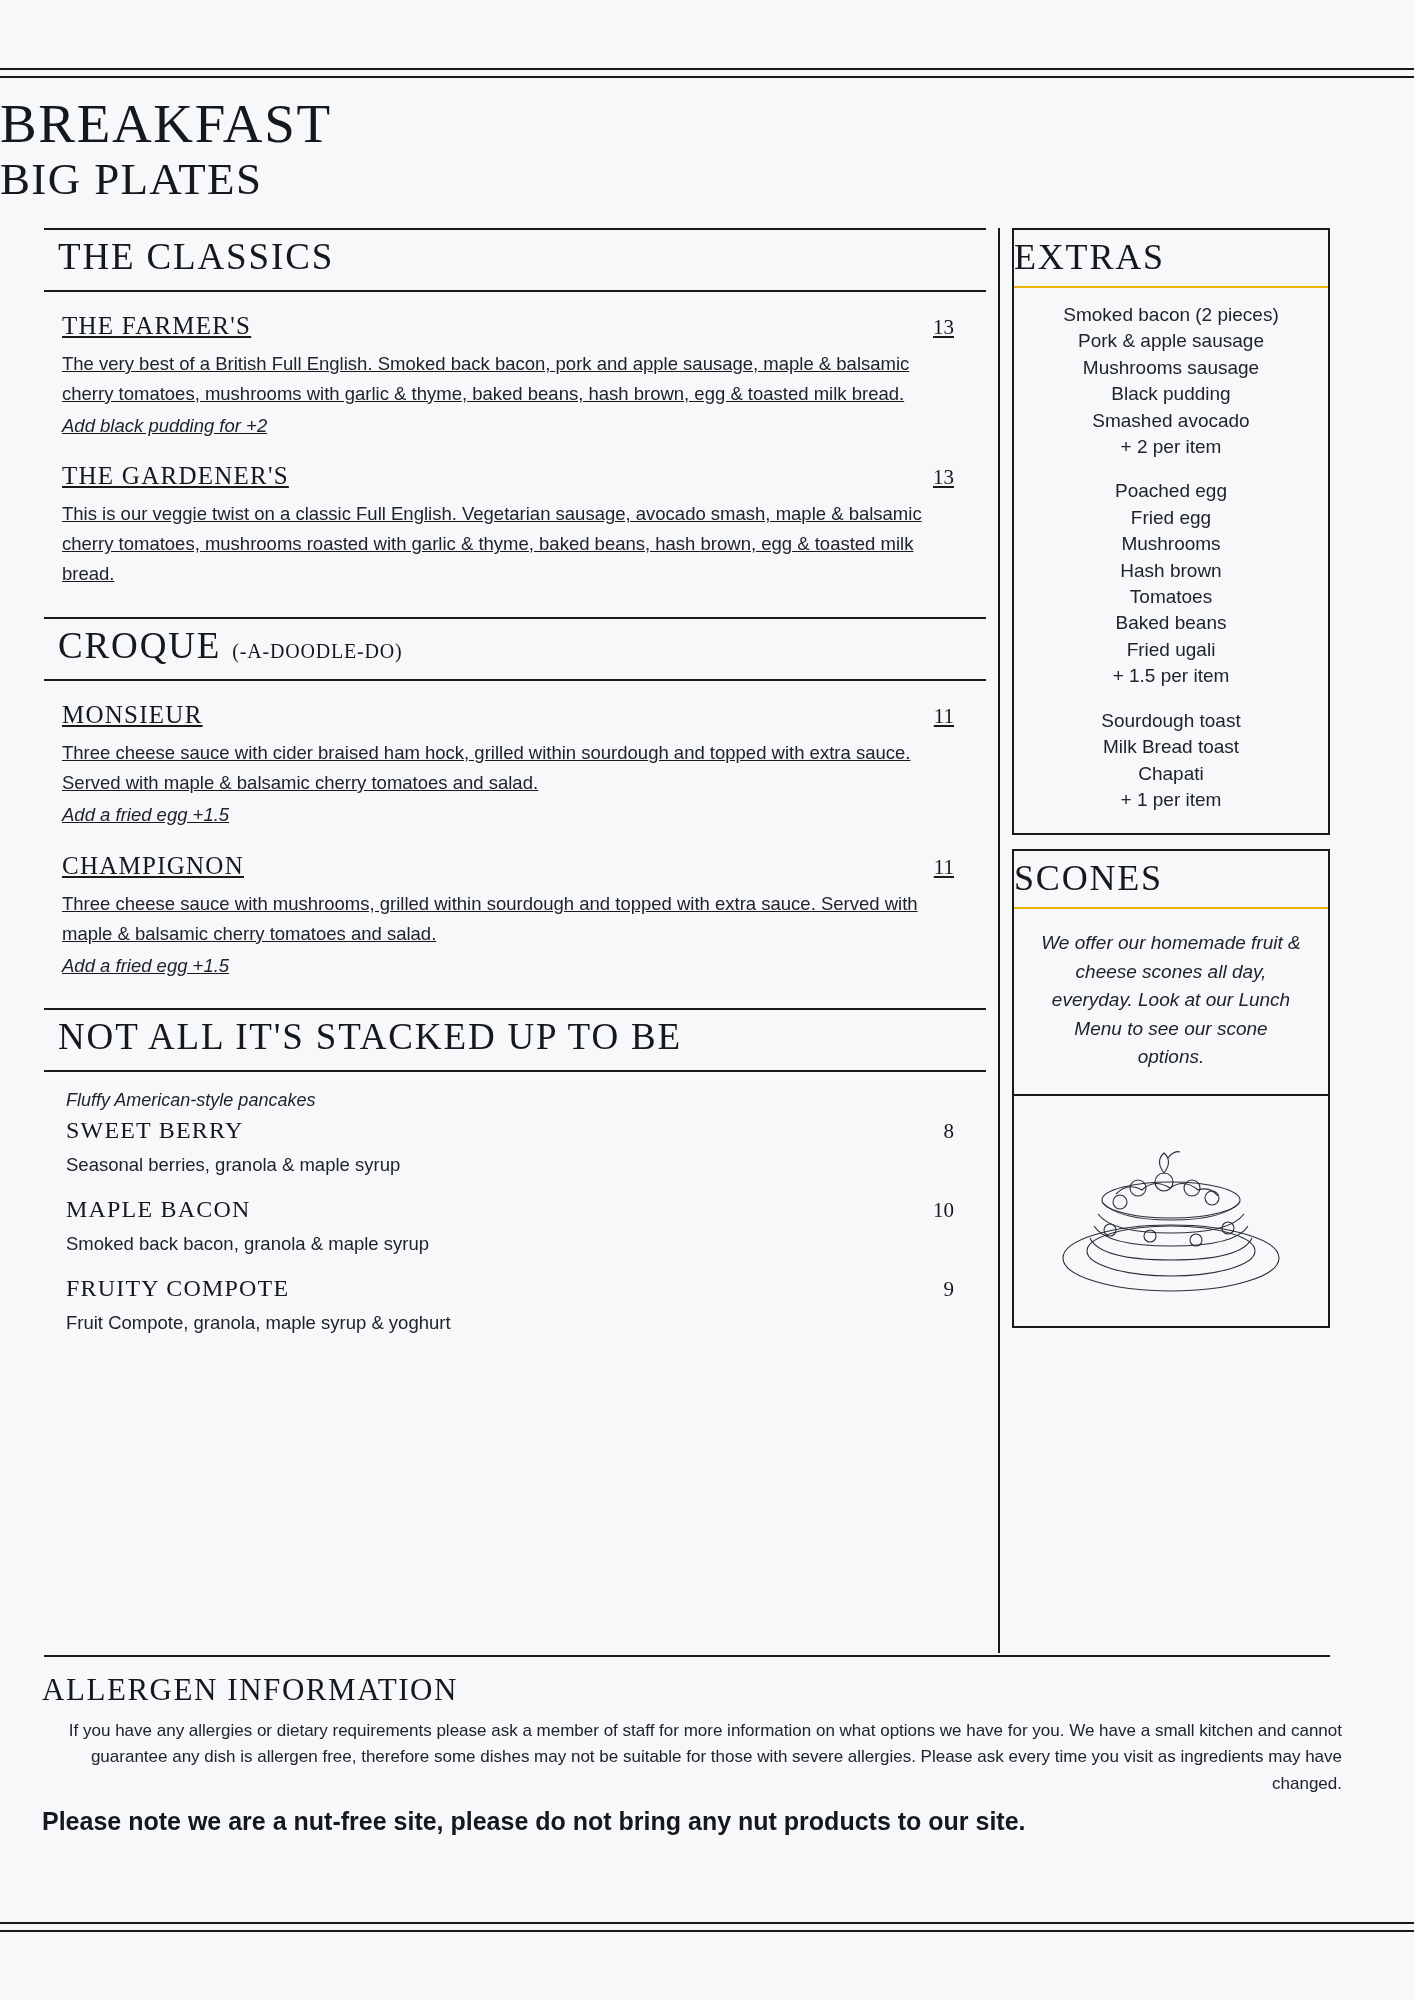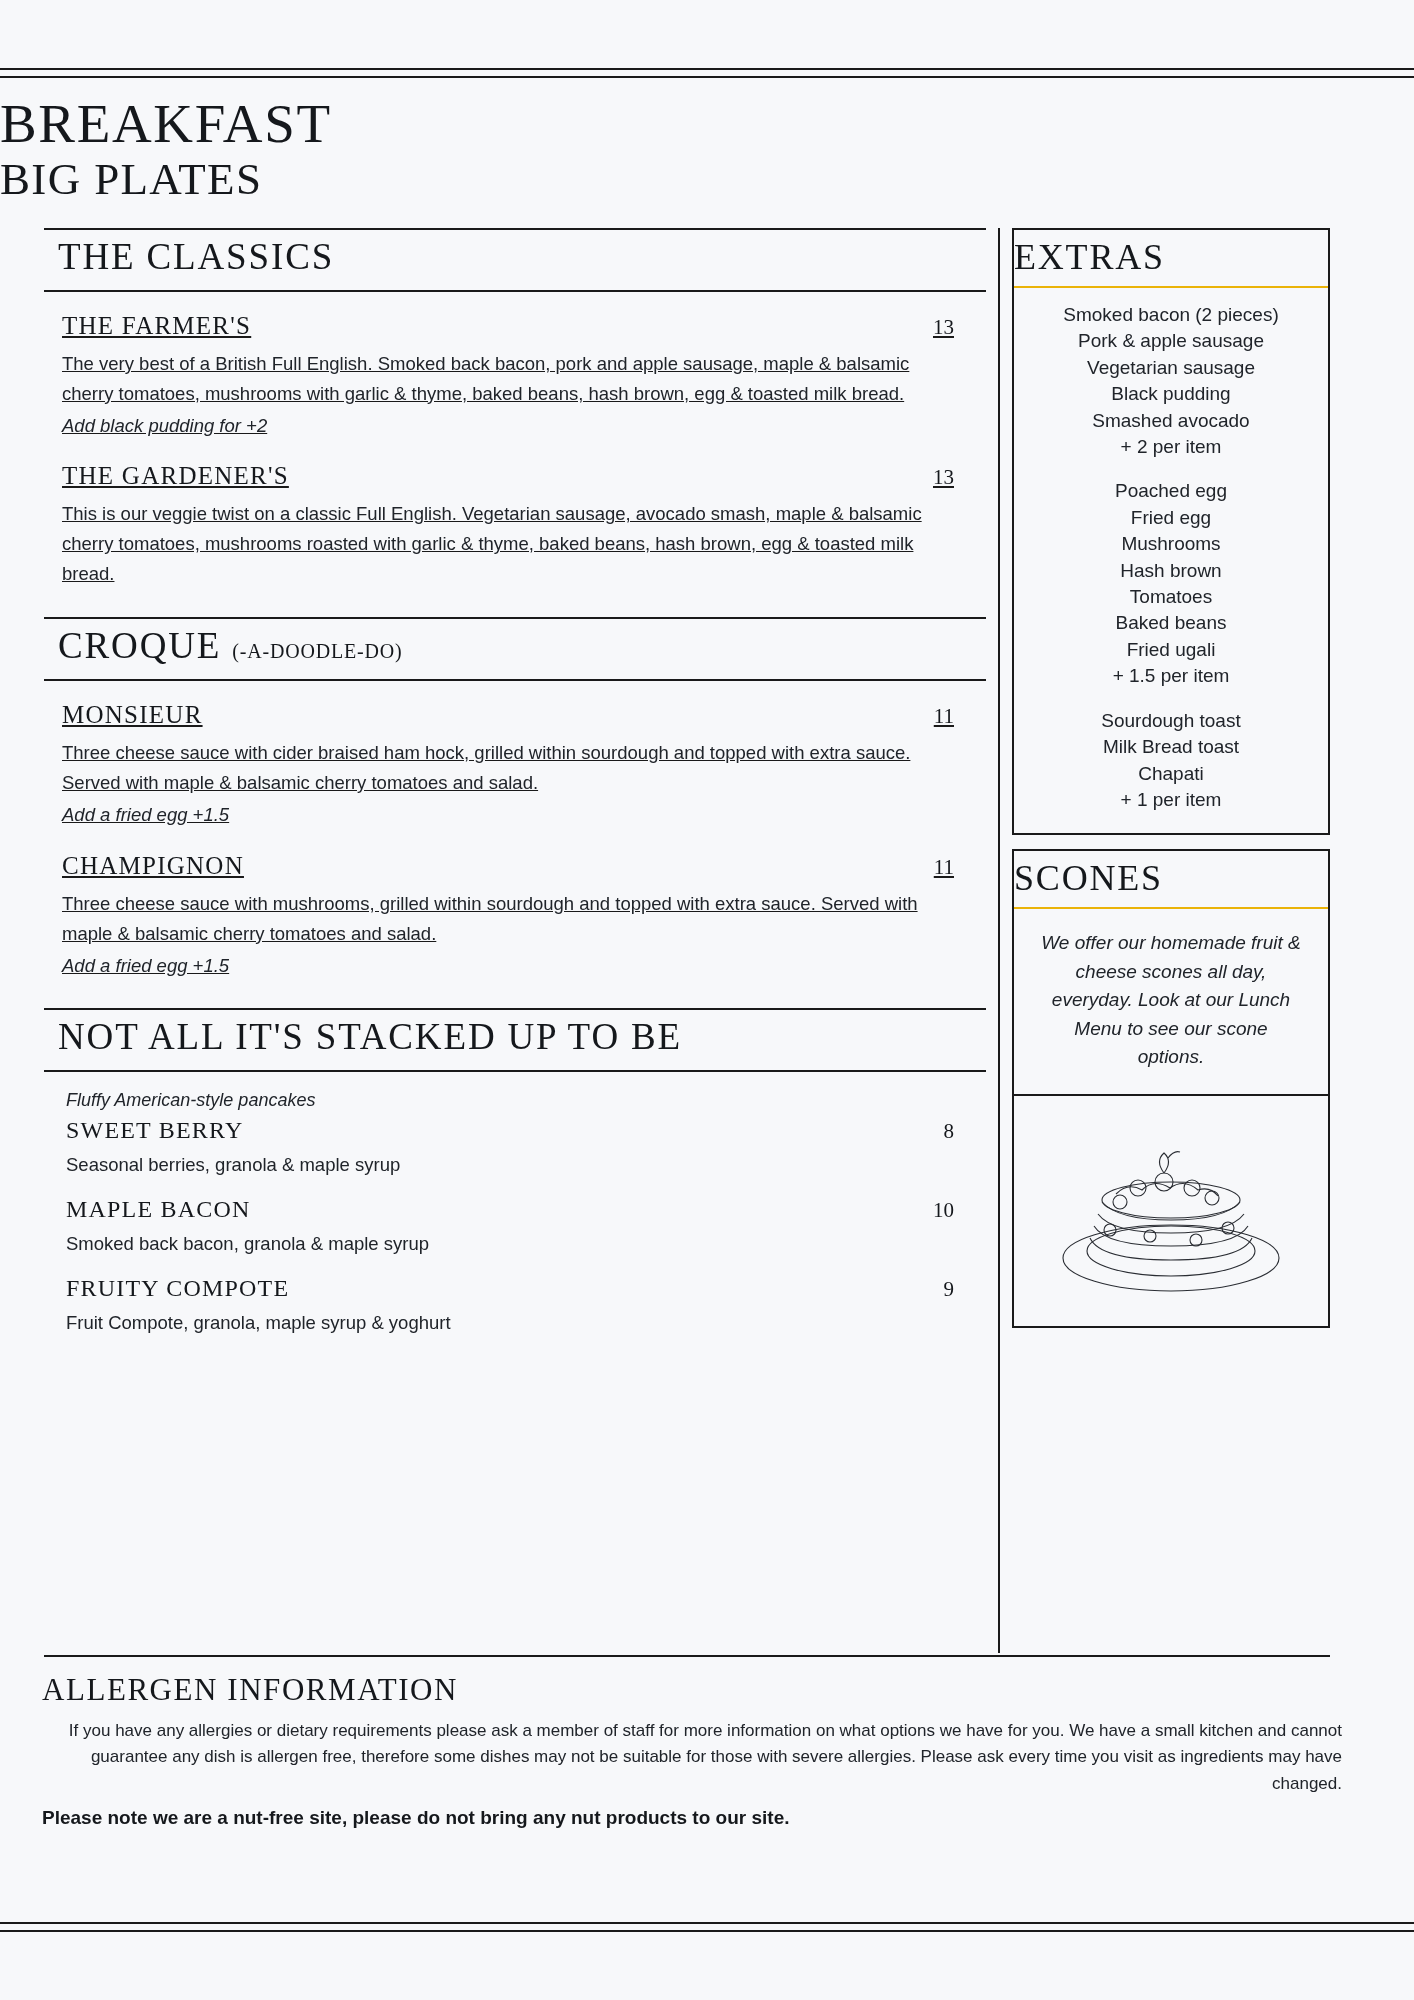--- a/index.html
+++ b/index.html
@@ -230,21 +230,21 @@
   .allergen-body {
     font-family: "Liberation Sans", sans-serif;
     font-size: 17px;
     line-height: 1.55;
     color: #20242a;
     max-width: 1300px;
     text-align: right;
   }
   .allergen-note {
     font-family: "Liberation Sans", sans-serif;
-    font-size: 19px;
+    font-size: 25px;
     font-weight: bold;
     color: #15181c;
     margin-top: 10px;
   }
   .hr-line {
     position: absolute;
     left: 44px;
     width: 1286px;
     border-top: 2px solid #1a1a1a;
   }
@@ -354,21 +354,21 @@
 
       <div class="r-box">
         <div class="r-head">
           <div class="t">EXTRAS</div>
         </div>
         <div class="extras-body">
 
           <div class="extras-group">
             <div>Smoked bacon (2 pieces)</div>
             <div>Pork &amp; apple sausage</div>
-            <div>Vegetarian sausage</div>
+            <div>Mushrooms sausage</div>
             <div>Black pudding</div>
             <div>Smashed avocado</div>
             <div>+ 2 per item</div>
           </div>
 
           <div class="extras-group">
             <div>Poached egg</div>
             <div>Fried egg</div>
             <div>Mushrooms</div>
             <div>Hash brown</div>

